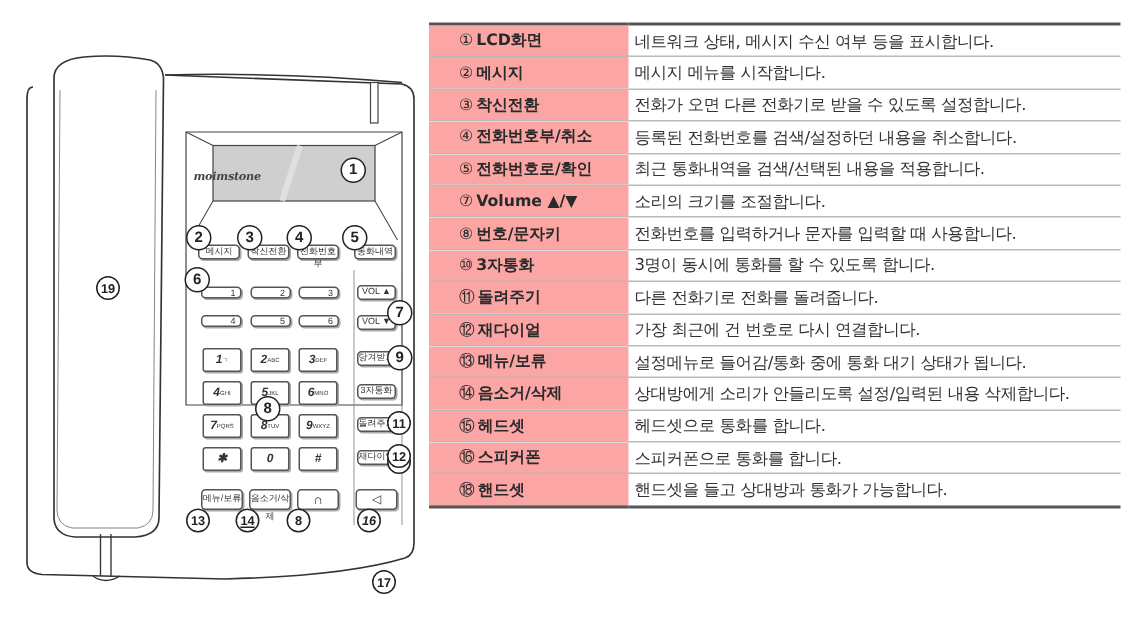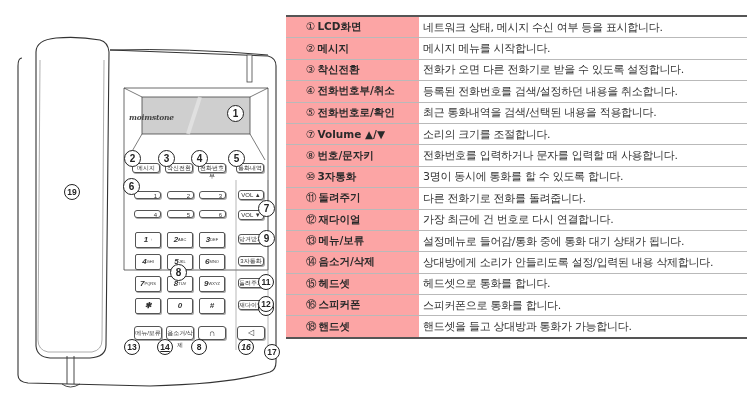--- a/index.html
+++ b/index.html
@@ -106,21 +106,21 @@
   <div class="callout" style="left:258px;top:200px;">7</div>
   <div class="callout" style="left:170px;top:264px;">8</div>
   <div class="callout" style="left:258px;top:230px;">9</div>
   <div class="callout sm" style="left:258px;top:252px;margin-top:48px;">10</div>
   <div class="callout sm" style="left:258px;top:274px;">11</div>
   <div class="callout sm" style="left:258px;top:296px;">12</div>
   <div class="callout sm" style="left:124px;top:339px;">13</div>
   <div class="callout sm" style="left:157px;top:339px;text-decoration:underline;">14</div>
   <div class="callout sm" style="left:191px;top:339px;">8</div>
   <div class="callout sm" style="left:238px;top:339px;font-style:italic;">16</div>
-  <div class="callout sm" style="left:248px;top:344px;margin-left:16px;">17</div>
+  <div class="callout sm" style="left:248px;top:380px;">17</div>
   <div class="callout sm" style="left:64px;top:184px;">19</div>
 </div>
 
 <table class="spec">
   <tbody>
     <tr>
         <td class="lbl"><span class="num">①</span><span>LCD화면</span></td>
         <td class="desc">네트워크 상태, 메시지 수신 여부 등을 표시합니다.</td>
       </tr>
     <tr>

